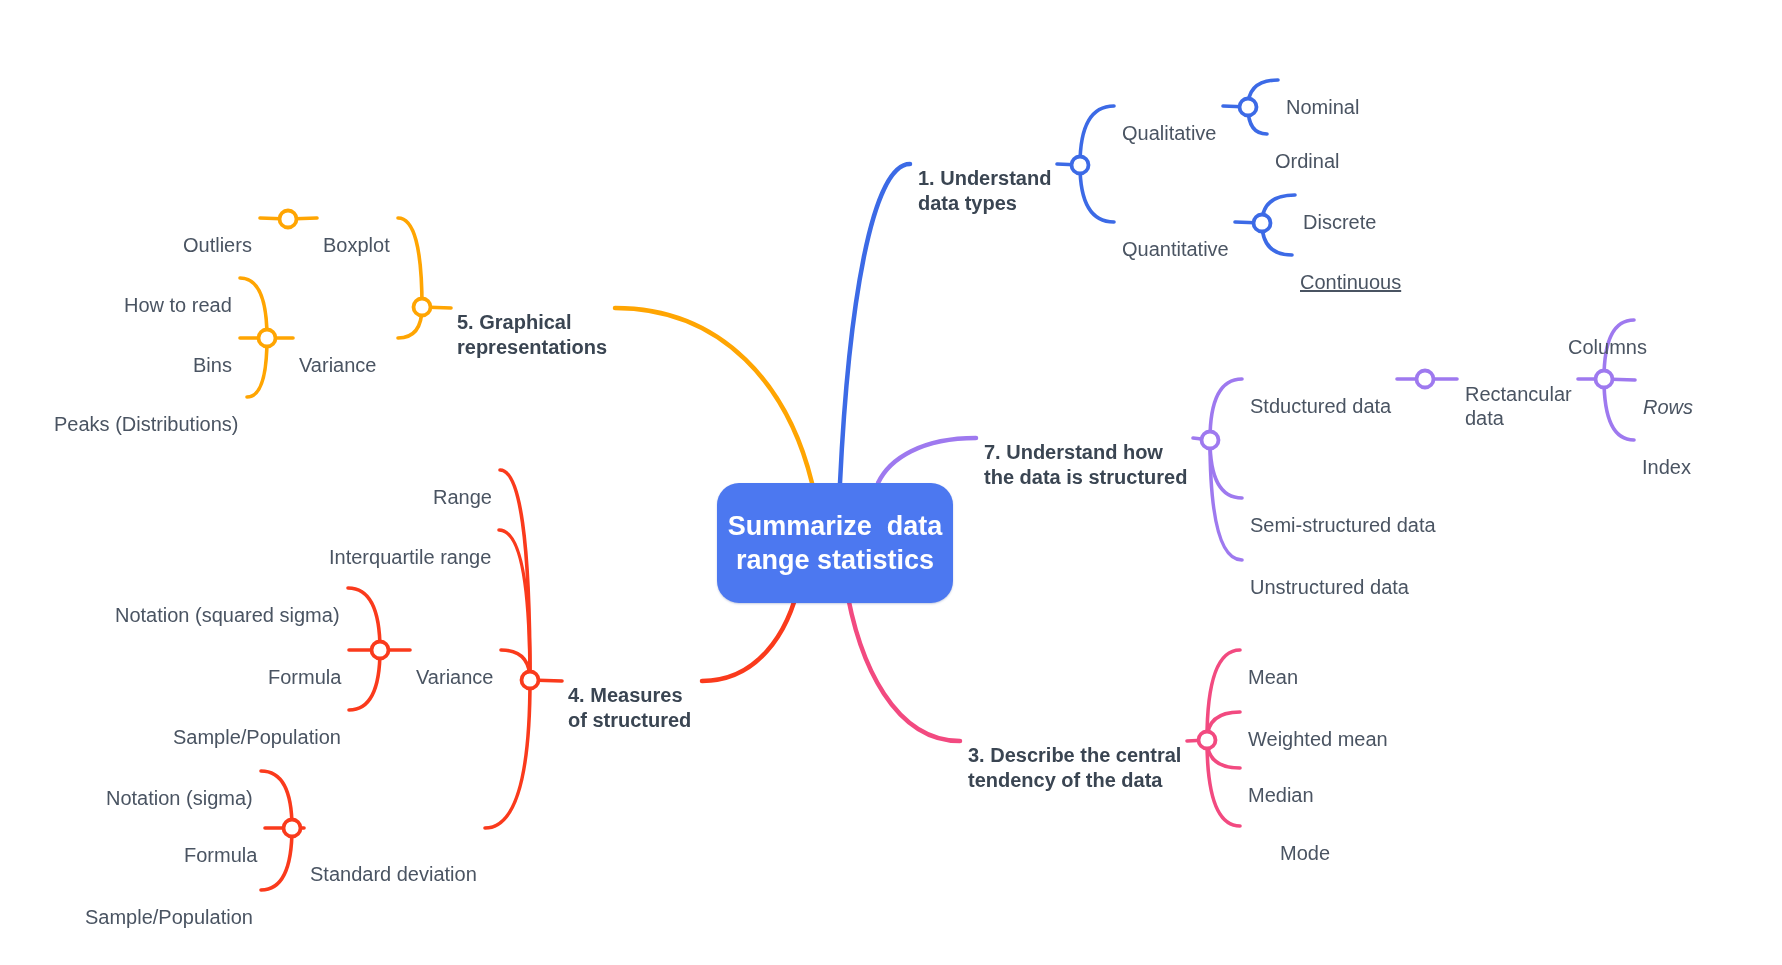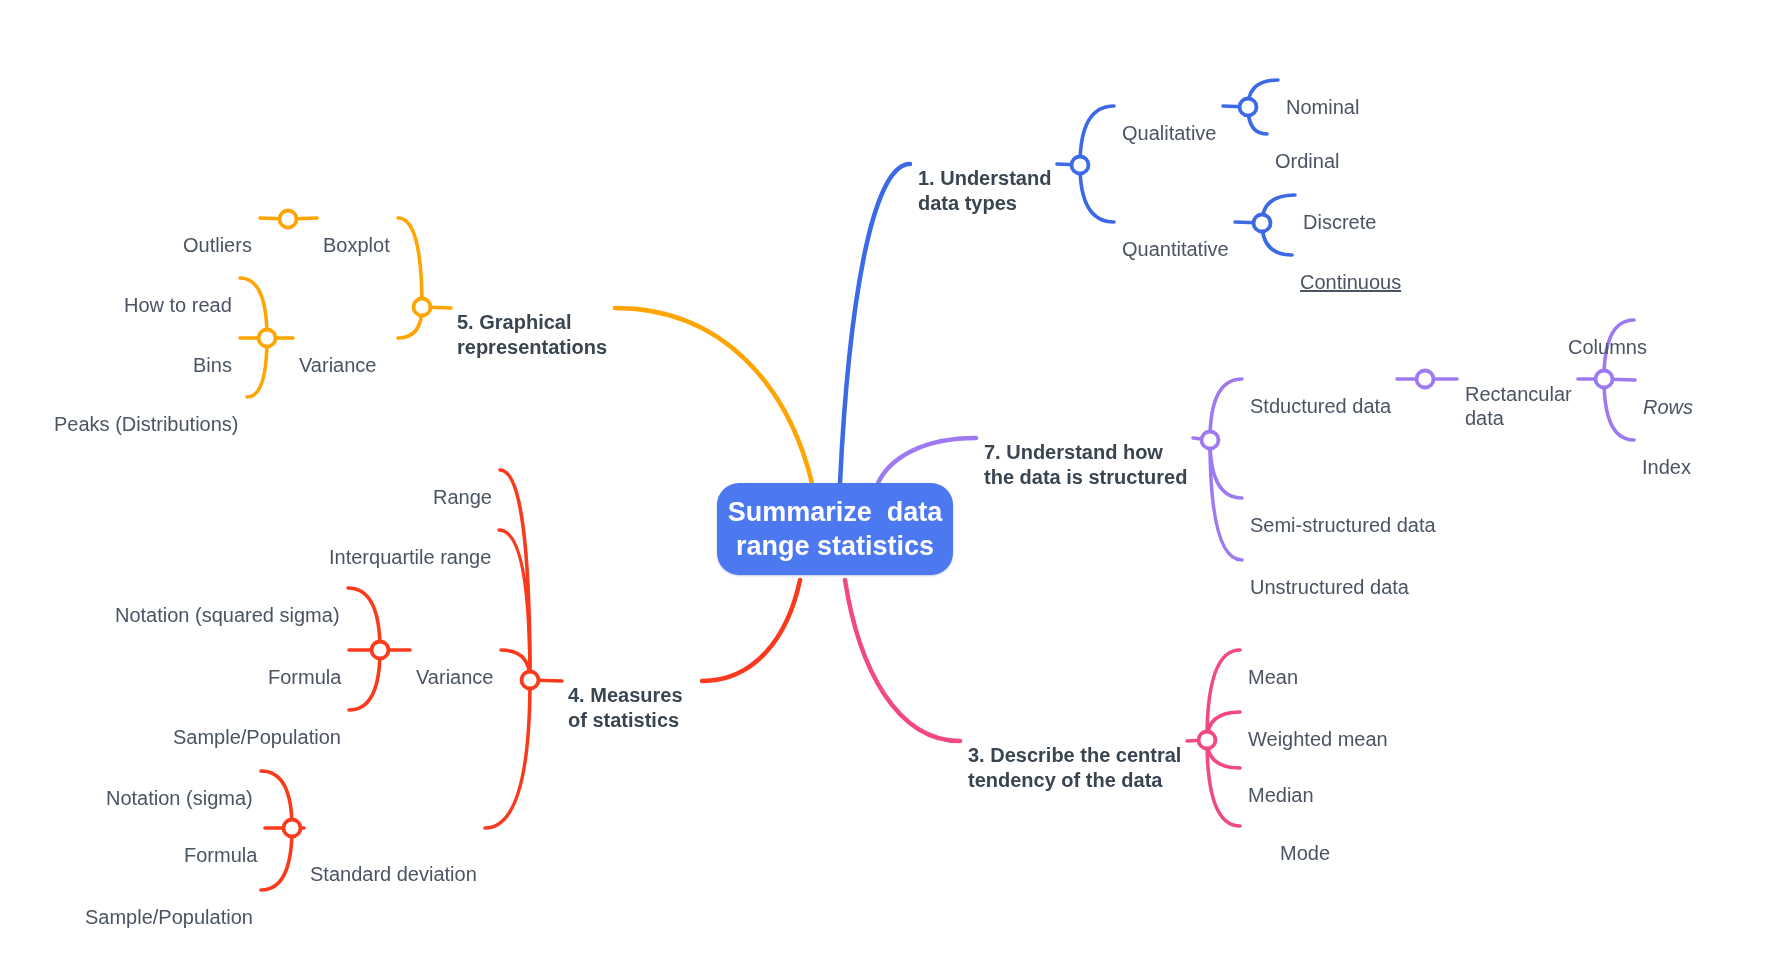--- a/index.html
+++ b/index.html
@@ -106,36 +106,36 @@
       <div class="node-label" style="left: 1568px; top: 308px;"><div>Columns</div></div>
       <div class="node-label" style="left: 1643px; top: 368px; font-style: italic;"><div>Rows</div></div>
       <div class="node-label" style="left: 1642px; top: 428px;"><div>Index</div></div>
       <div class="node-label" style="left: 1250px; top: 486px;"><div>Semi-structured data</div></div>
       <div class="node-label" style="left: 1250px; top: 548px;"><div>Unstructured data</div></div>
       <div class="node-label bold" style="left: 968px; top: 716px;"><div>3. Describe the central</div><div>tendency of the data</div></div>
       <div class="node-label" style="left: 1248px; top: 638px;"><div>Mean</div></div>
       <div class="node-label" style="left: 1248px; top: 700px;"><div>Weighted mean</div></div>
       <div class="node-label" style="left: 1248px; top: 756px;"><div>Median</div></div>
       <div class="node-label" style="left: 1280px; top: 814px;"><div>Mode</div></div>
-      <div class="node-label bold" style="left: 568px; top: 656px;"><div>4. Measures</div><div>of statistics</div></div>
+      <div class="node-label bold" style="left: 568px; top: 656px;"><div>4. Measures</div><div>of structured</div></div>
       <div class="node-label" style="left: 433px; top: 458px;"><div>Range</div></div>
       <div class="node-label" style="left: 329px; top: 518px;"><div>Interquartile range</div></div>
       <div class="node-label" style="left: 416px; top: 638px;"><div>Variance</div></div>
       <div class="node-label" style="left: 115px; top: 576px;"><div>Notation (squared sigma)</div></div>
       <div class="node-label" style="left: 268px; top: 638px;"><div>Formula</div></div>
       <div class="node-label" style="left: 173px; top: 698px;"><div>Sample/Population</div></div>
       <div class="node-label" style="left: 310px; top: 835px;"><div>Standard deviation</div></div>
       <div class="node-label" style="left: 106px; top: 759px;"><div>Notation (sigma)</div></div>
       <div class="node-label" style="left: 184px; top: 816px;"><div>Formula</div></div>
       <div class="node-label" style="left: 85px; top: 878px;"><div>Sample/Population</div></div>
       <div class="node-label bold" style="left: 457px; top: 283px;"><div>5. Graphical</div><div>representations</div></div>
       <div class="node-label" style="left: 323px; top: 206px;"><div>Boxplot</div></div>
       <div class="node-label" style="left: 183px; top: 206px;"><div>Outliers</div></div>
       <div class="node-label" style="left: 299px; top: 326px;"><div>Variance</div></div>
       <div class="node-label" style="left: 124px; top: 266px;"><div>How to read</div></div>
       <div class="node-label" style="left: 193px; top: 326px;"><div>Bins</div></div>
       <div class="node-label" style="left: 54px; top: 385px;"><div>Peaks (Distributions)</div></div>
     </div>
-  <div class="center-node" id="center-node" style="left: 717px; top: 483px; width: 236px; height: 92px;">
+  <div class="center-node" id="center-node" style="left: 717px; top: 483px; width: 236px; height: 120px;">
     <div>Summarize  data</div>
     <div>range statistics</div>
   </div>
 </div>
 
 </body></html>

